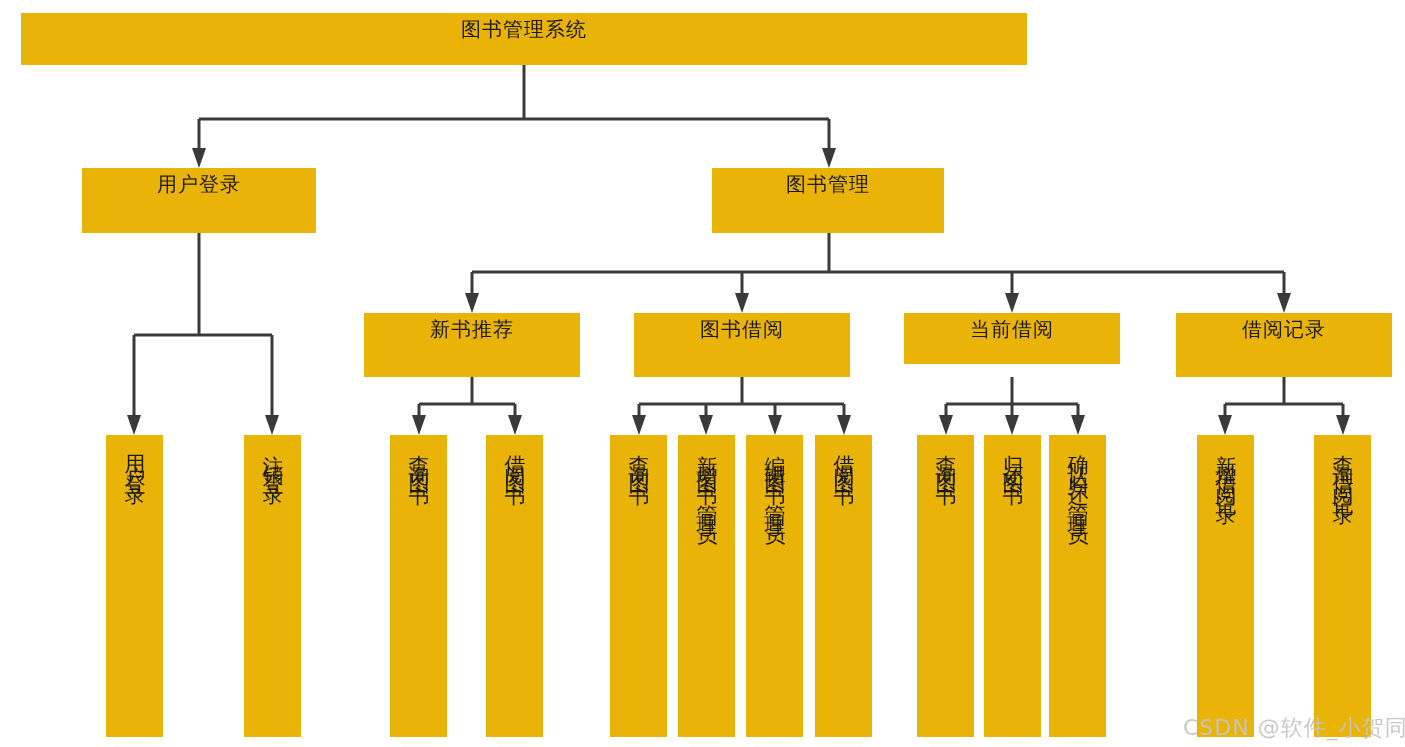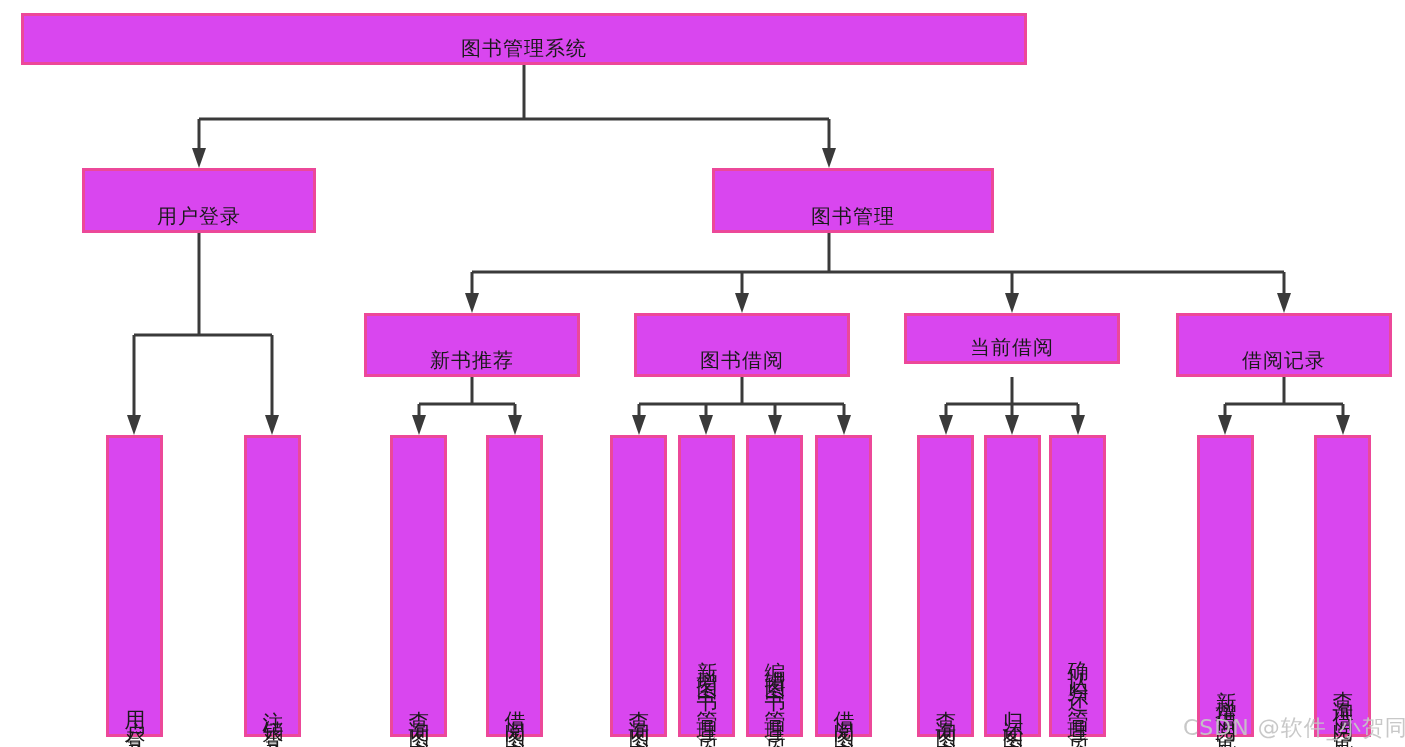--- a/index.html
+++ b/index.html
@@ -11,24 +11,24 @@
     position: relative;
     width: 1405px;
     height: 747px;
     background: #ffffff;
     font-family: "DejaVu Sans", "Liberation Sans", sans-serif;
     overflow: hidden;
   }
   .box {
     position: absolute;
     box-sizing: border-box;
-    background: #d946ef;
-    border: 3px solid #ec4899;
+    background: #eab308;
+    border: 3px solid #eab308;
     display: flex;
-    align-items: flex-end;
+    align-items: flex-start;
     justify-content: center;
     color: #1a1a1a;
     z-index: 2;
   }
   .h-label {
     font-size: 20px;
     letter-spacing: 1px;
     white-space: nowrap;
   }
   .leaf {
@@ -146,21 +146,21 @@
     </g>
   </svg>
 
   <div class="box" style="left:21px; top:13px; width:1006px; height:52px;">
     <span class="h-label">图书管理系统</span>
   </div>
 
   <div class="box" style="left:82px; top:168px; width:234px; height:65px;">
     <span class="h-label">用户登录</span>
   </div>
-  <div class="box" style="left:712px; top:168px; width:282px; height:65px;font-family:Liberation Serif, serif;">
+  <div class="box" style="left:712px; top:168px; width:232px; height:65px;font-family:Liberation Serif, serif;">
     <span class="h-label">图书管理</span>
   </div>
 
   <div class="box" style="left:364px; top:313px; width:216px; height:64px;">
     <span class="h-label">新书推荐</span>
   </div>
   <div class="box" style="left:634px; top:313px; width:216px; height:64px;">
     <span class="h-label">图书借阅</span>
   </div>
   <div class="box" style="left:904px; top:313px; width:216px; height:51px;">

